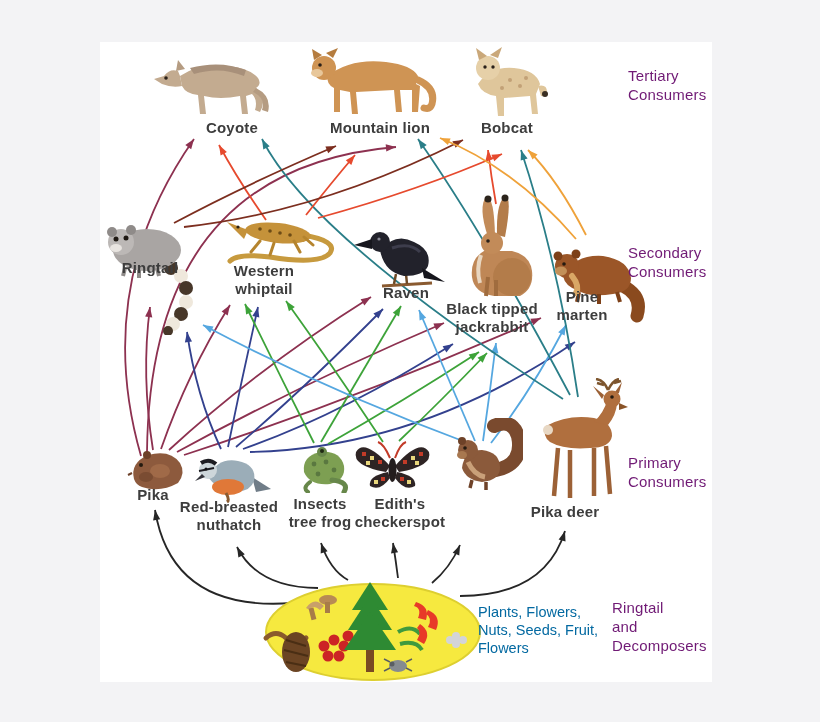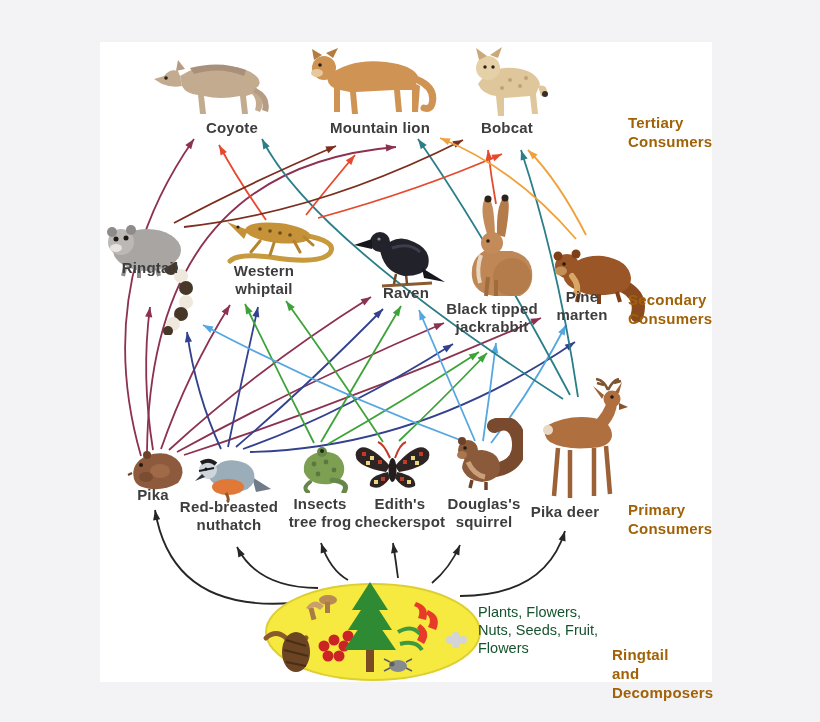--- a/index.html
+++ b/index.html
@@ -2,22 +2,22 @@
 <html><head>
 <meta charset="utf-8">
 <style>
   html,body{margin:0;padding:0;background:#e9e9eb;}
   .stage{position:relative;width:820px;height:722px;background:#f3f3f5;overflow:hidden;
          font-family:"Liberation Sans",sans-serif;}
   .panel{position:absolute;left:100px;top:42px;width:612px;height:640px;background:#ffffff;}
   .art{position:absolute;}
   .lbl{position:absolute;transform:translateX(-50%);text-align:center;white-space:nowrap;
        font-size:15px;line-height:18px;color:#3d3d3d;letter-spacing:.2px;font-weight:bold;}
-  .lvl{position:absolute;font-weight:bold;font-size:15px;line-height:19px;color:#a16207;letter-spacing:.2px;margin-top:47px;}
-  .ptext{position:absolute;font-size:14.5px;line-height:18px;color:#14532d;}
+  .lvl{position:absolute;font-weight:normal;font-size:15px;line-height:19px;color:#701a75;letter-spacing:.2px;}
+  .ptext{position:absolute;font-size:14.5px;line-height:18px;color:#0369a1;}
   #arrows{position:absolute;left:0;top:0;pointer-events:none;}
 </style>
 </head>
 <body>
 
 <div class="stage">
   <div class="panel"></div>
 
   <svg id="arrows" width="820" height="722">
       <path d="M292,603 Q172,612 155,510" stroke="#262626" stroke-width="1.8" fill="none"></path>
@@ -368,24 +368,20 @@
       <div>nuthatch</div>
   </div>
   <div class="lbl" style="left:320px;top:495px">
     <div>Insects</div>
       <div>tree frog</div>
   </div>
   <div class="lbl" style="left:400px;top:495px">
     <div>Edith's</div>
       <div>checkerspot</div>
   </div>
-  <div class="lbl" style="left:484px;top:495px">
-    <div>Douglas's</div>
-      <div>squirrel</div>
-  </div>
   <div class="lbl" style="left:565px;top:503px">Pika deer</div>
 
   <div class="ptext" style="left:478px;top:603px">
     <div>Plants, Flowers,</div>
       <div>Nuts, Seeds, Fruit,</div>
       <div>Flowers</div>
   </div>
 
   <div class="lvl" style="left:628px;top:66px">
     <div>Tertiary</div>

